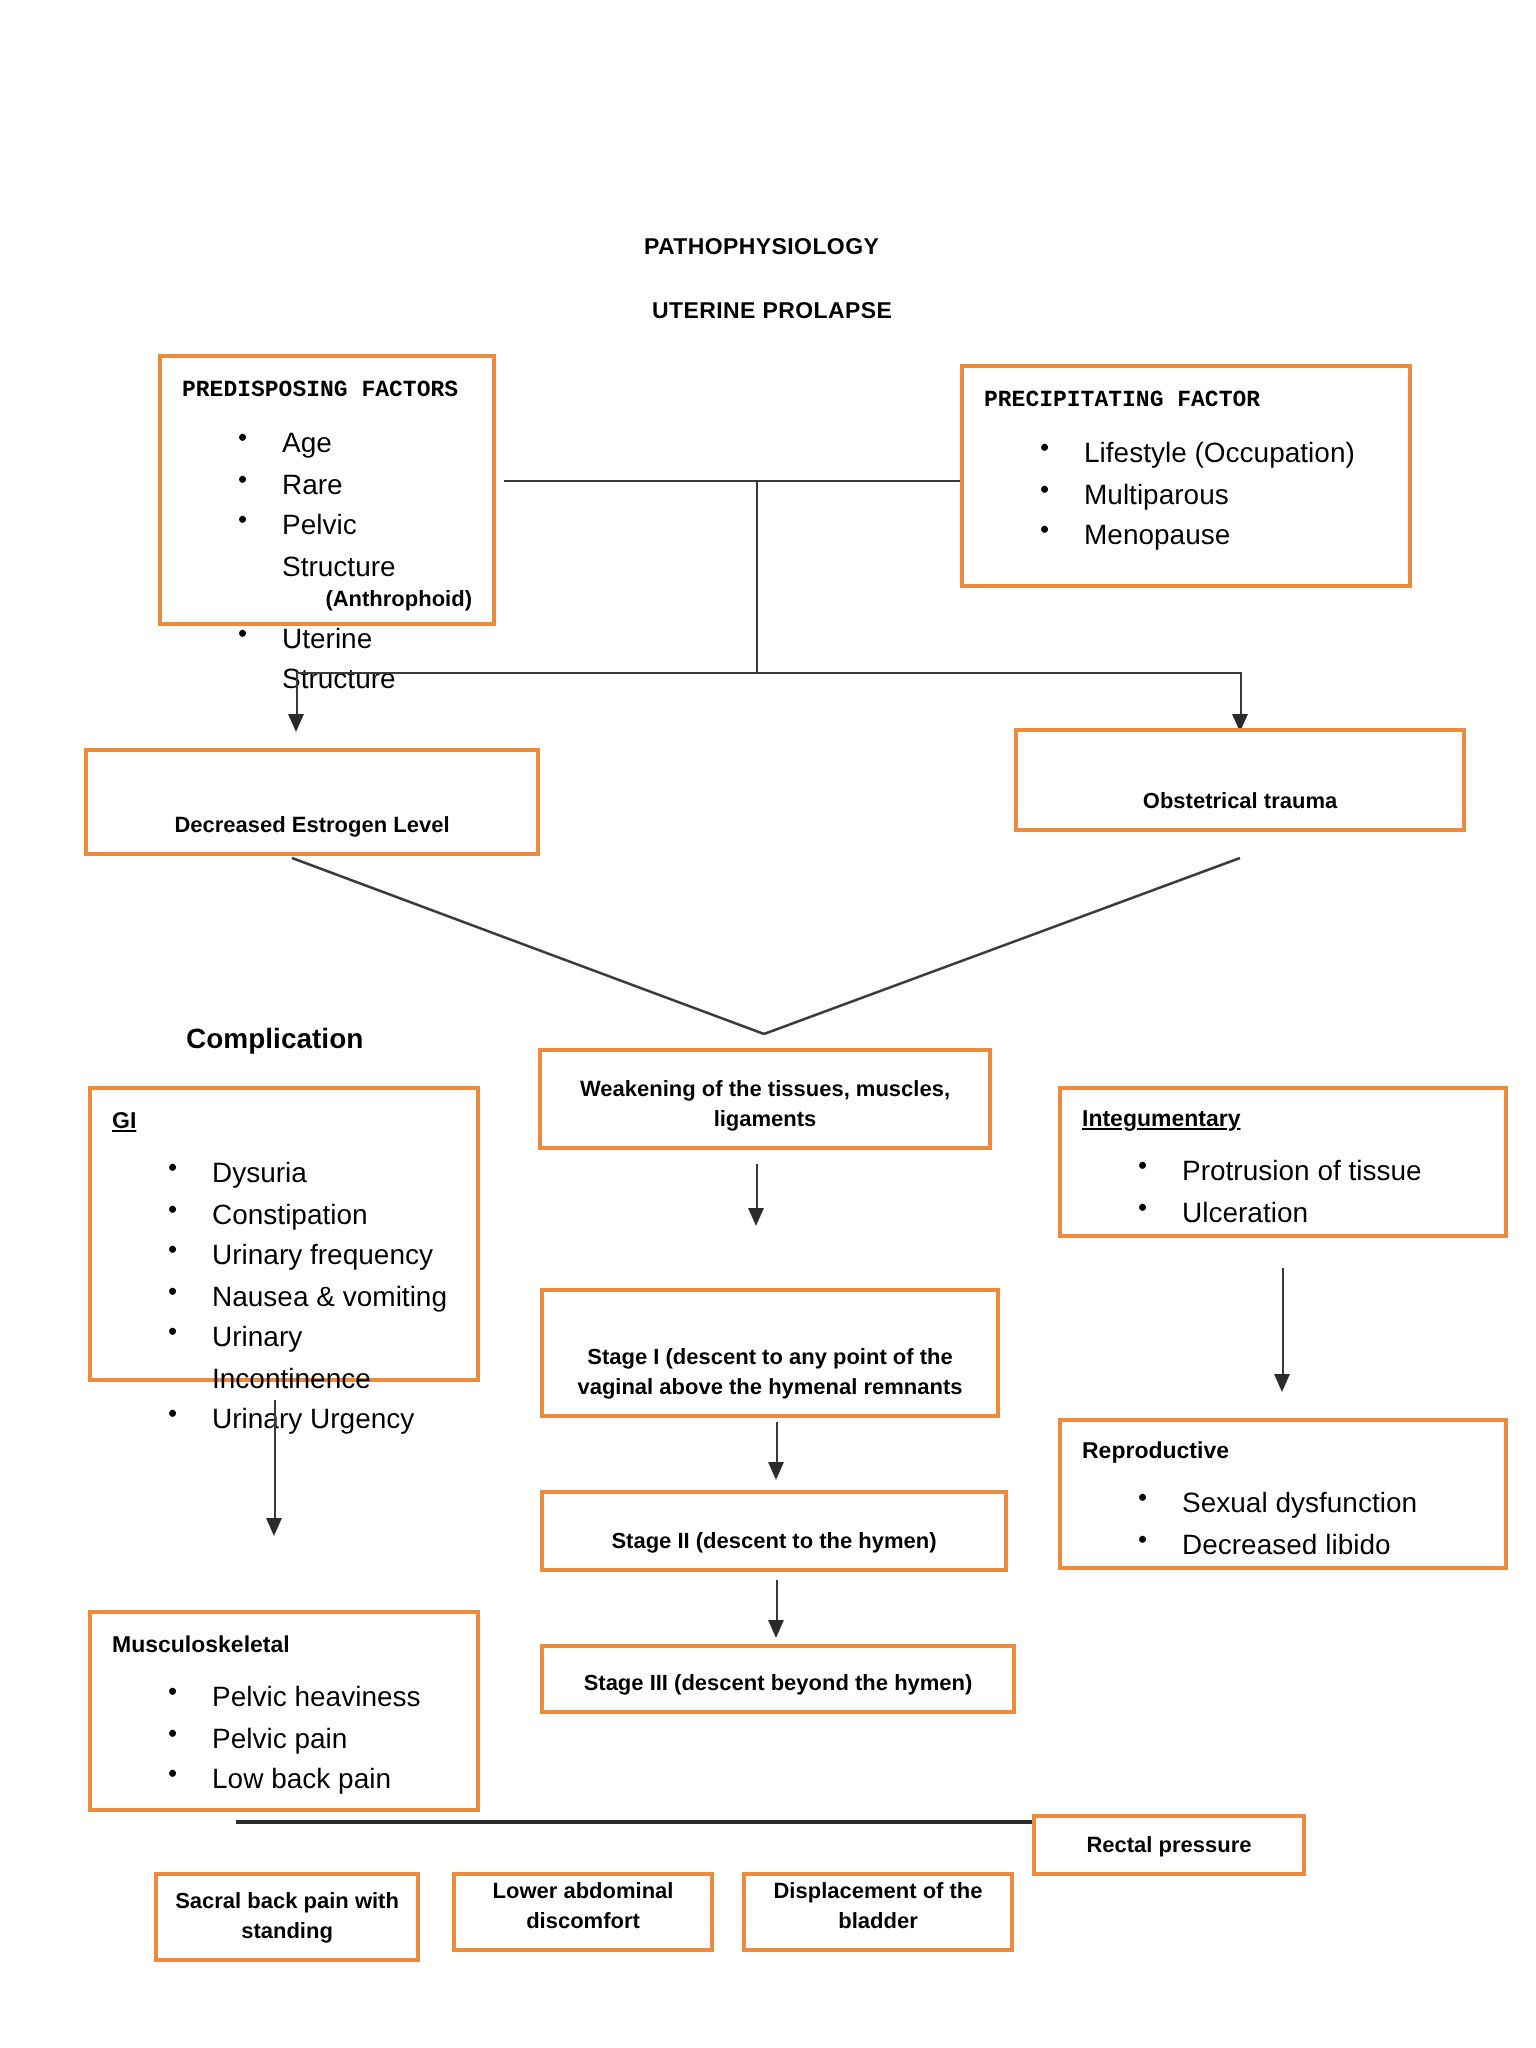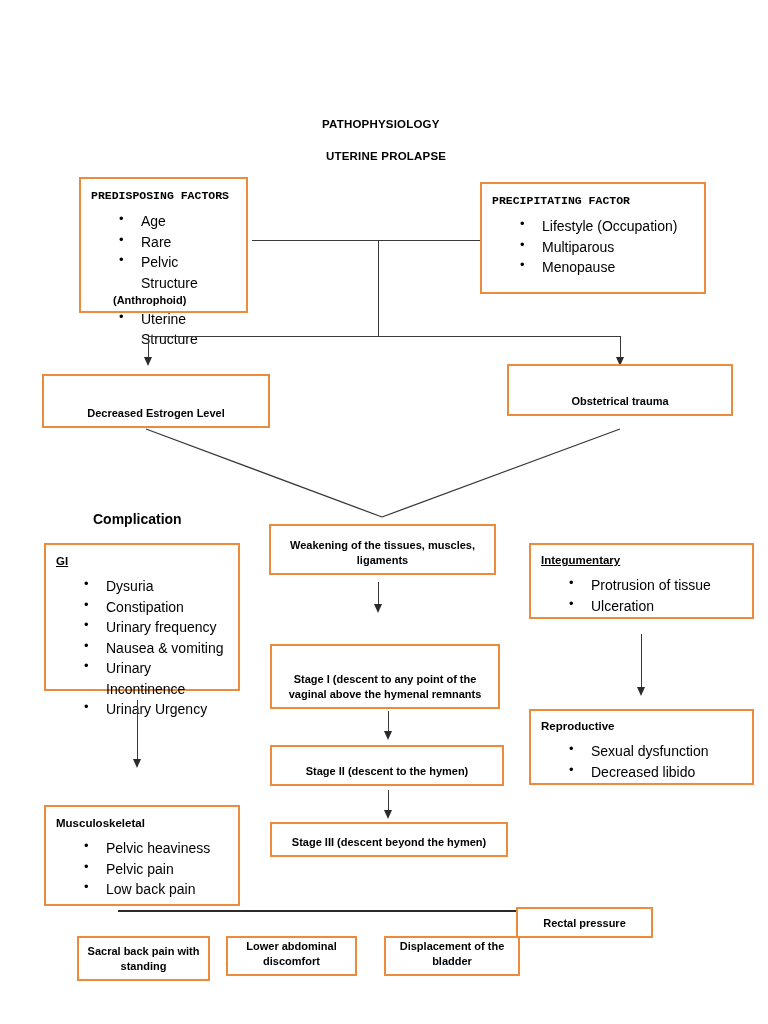--- a/index.html
+++ b/index.html
@@ -94,20 +94,21 @@
     line-height: 1.46;
   }
   .box-text-bold {
     font-weight: bold;
   }
   .cont-line {
     font-weight: bold;
     font-size: 11px;
     display: block;
     padding-left: 22px;
+    text-align: right;
   }
 
   
   .hline {
     position: absolute;
     height: 0;
     border-top: 1.3px solid #3a3a3a;
   }
   .vline {
     position: absolute;
@@ -272,21 +273,21 @@
   <div class="thickline" style="left:118px; top:910px; width:431px;"></div>
 
   <div class="box centered" style="left:77px; top:936px; width:133px; height:45px;">
     <span class="box-text-bold">Sacral back pain with standing</span>
   </div>
 
   <div class="box centered" style="left:226px; top:936px; width:131px; height:40px;">
     <span class="box-text-bold">Lower abdominal discomfort</span>
   </div>
 
-  <div class="box centered" style="left:384px; top:936px; width:136px; height:40px;">
+  <div class="box centered" style="left:371px; top:936px; width:136px; height:40px;">
     <span class="box-text-bold">Displacement of the bladder</span>
   </div>
 
   <div class="box centered" style="left:516px; top:907px; width:137px; height:31px;">
     <span class="box-text-bold">Rectal pressure</span>
   </div>
 
 </div>
 
 </body></html>

